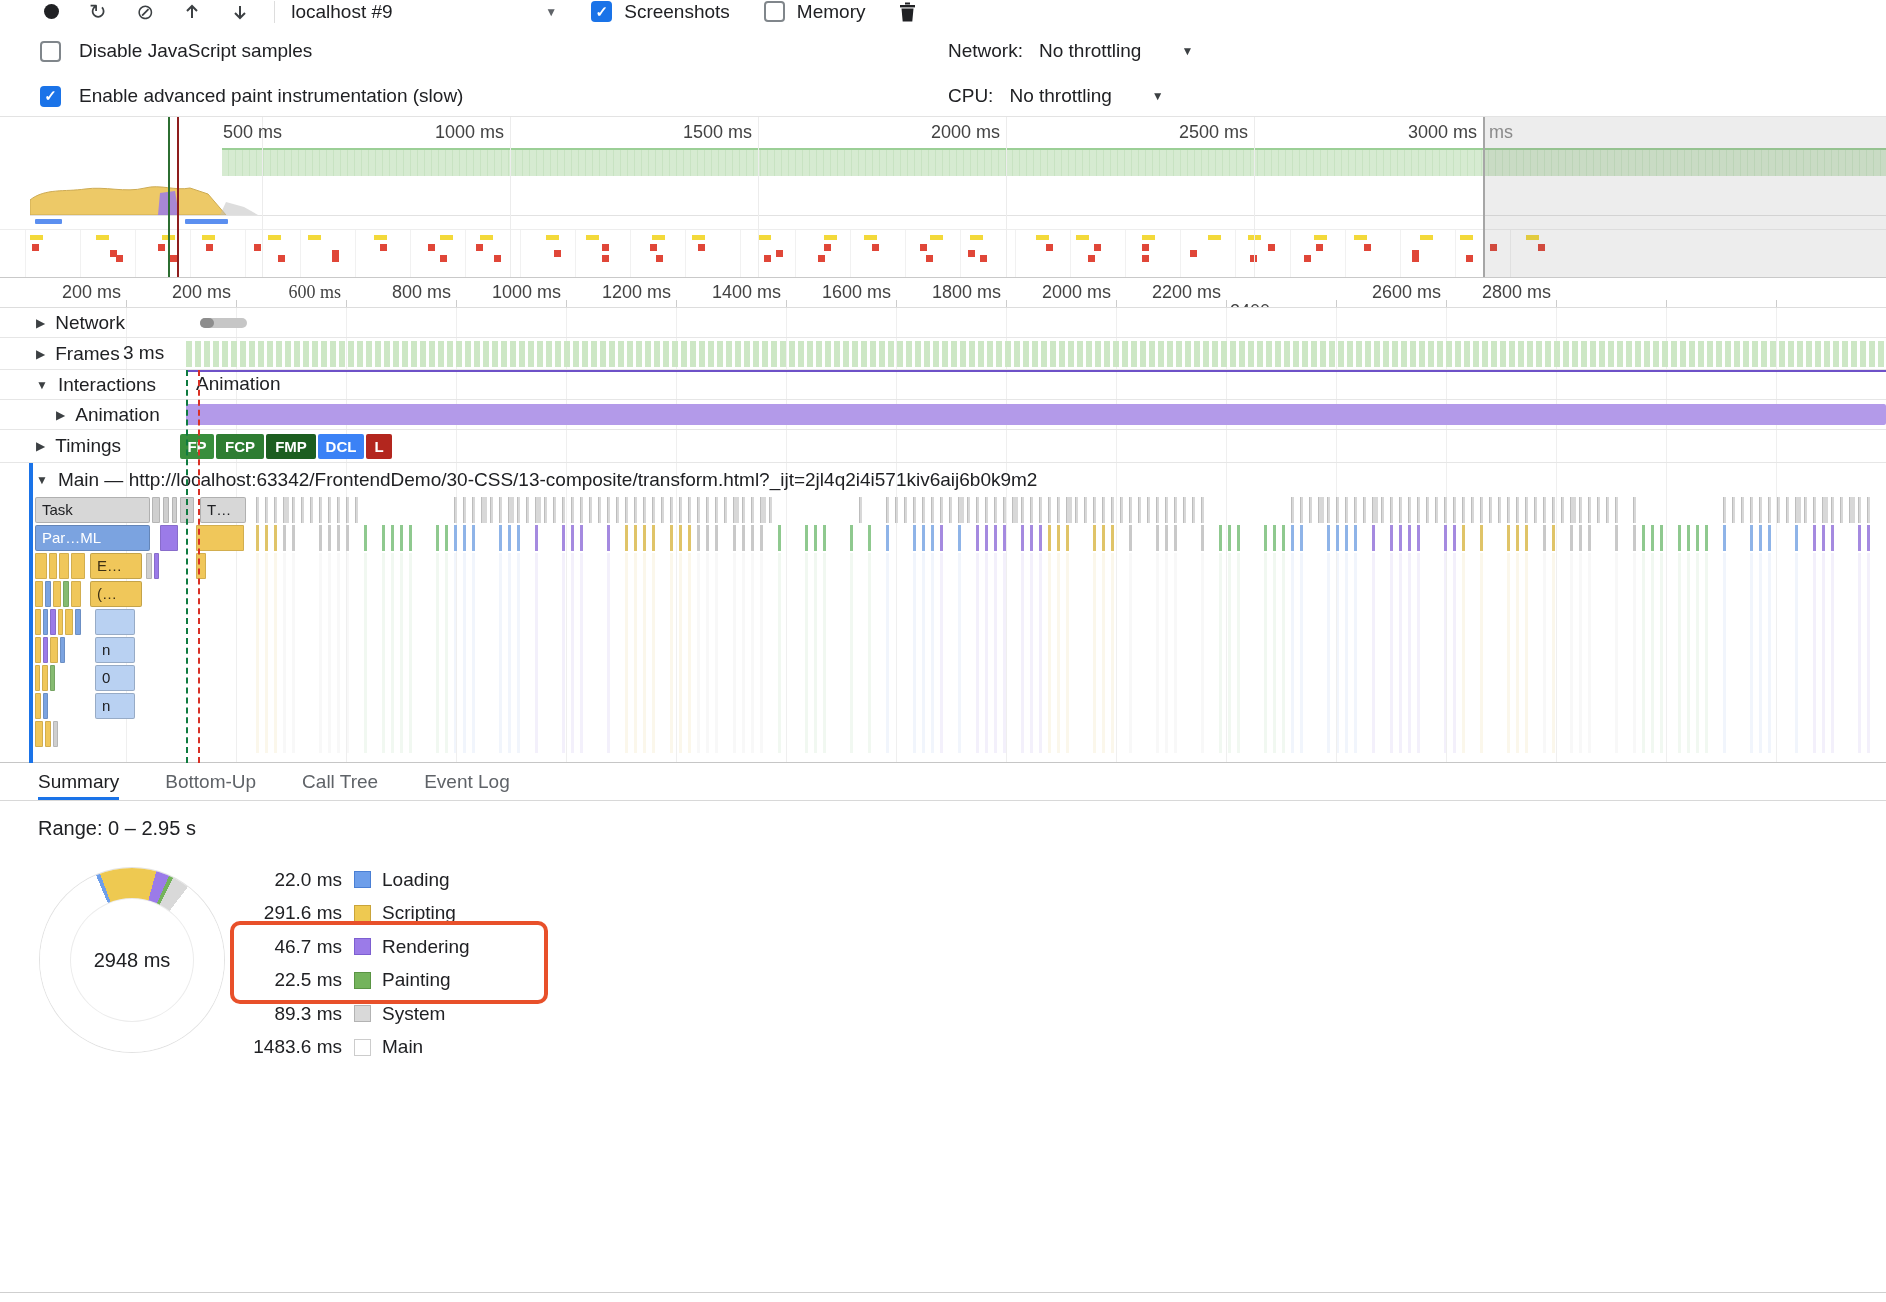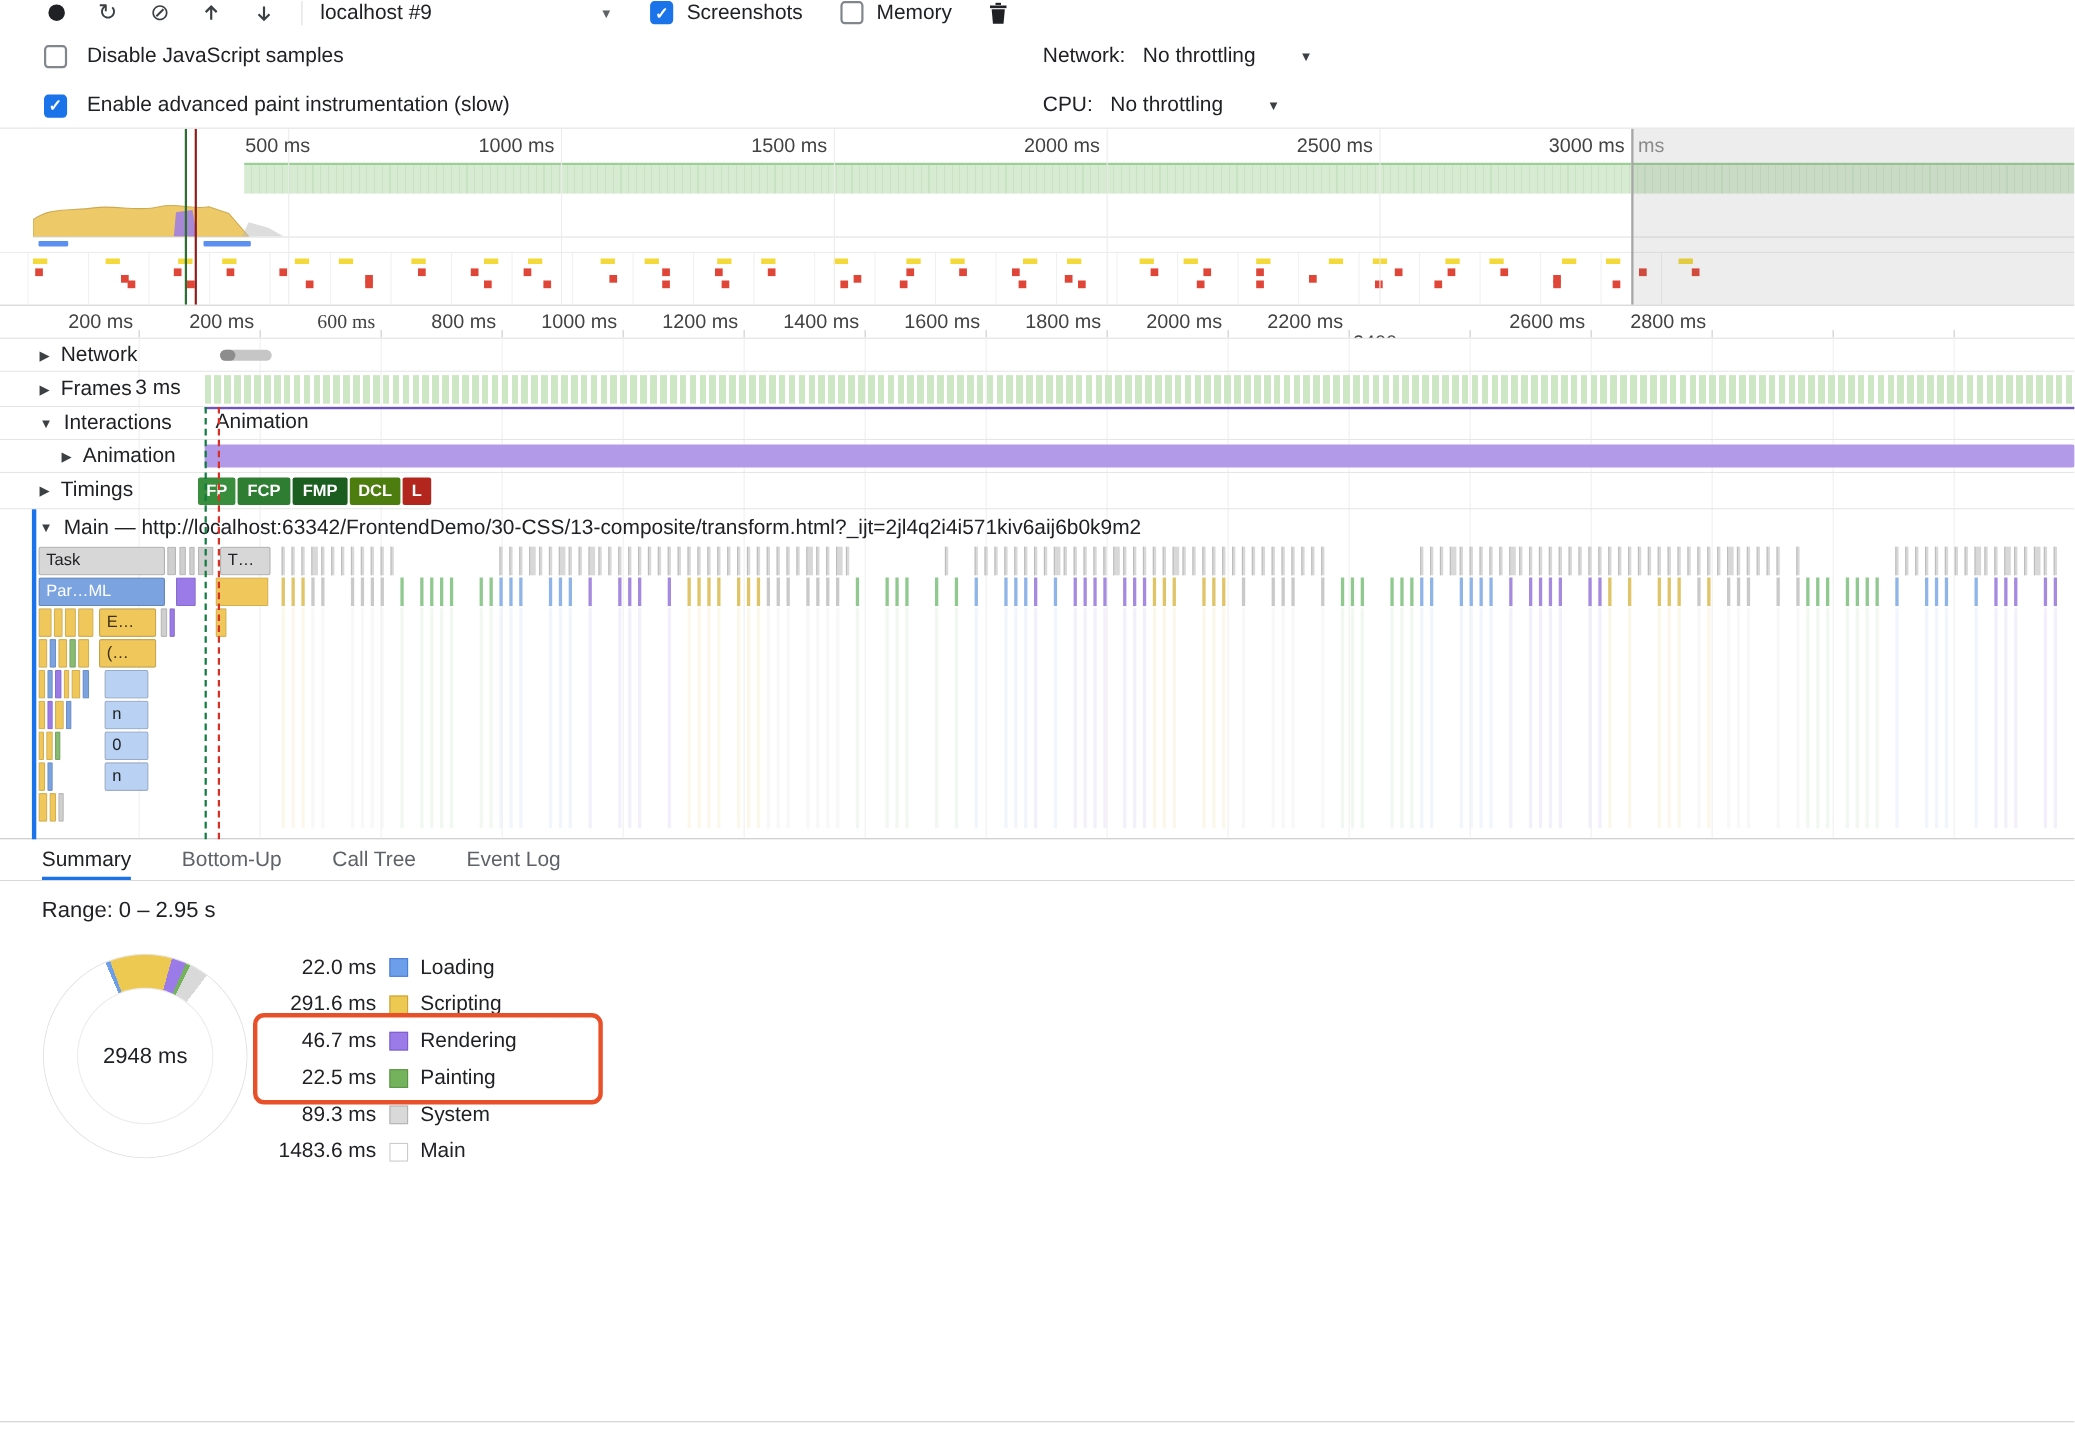--- a/index.html
+++ b/index.html
@@ -400,21 +400,21 @@
 
   <div class="trow row-timings">
     <span class="tlabel">
         <span class="arrow">▶</span>
         <span>Timings</span>
       </span>
     <div class="badges" id="timing-badges">
         <span class="badge" style="background: rgb(56, 142, 60); width: 34px;">FP</span>
         <span class="badge" style="background: rgb(46, 125, 50); width: 48px;">FCP</span>
         <span class="badge" style="background: rgb(28, 94, 32); width: 50px;">FMP</span>
-        <span class="badge" style="background: #4d7c0f; width: 46px;">DCL</span>
+        <span class="badge" style="background: #3b82f6; width: 46px;">DCL</span>
         <span class="badge" style="background: rgb(179, 38, 30); width: 26px;">L</span>
       </div>
   </div>
 
   <div class="trow row-mainhdr">
     <span class="tlabel">
         <span class="arrow">▼</span>
         <span>Main — http://localhost:63342/FrontendDemo/30-CSS/13-composite/transform.html?_ijt=2jl4q2i4i571kiv6aij6b0k9m2</span>
       </span>
   </div>

